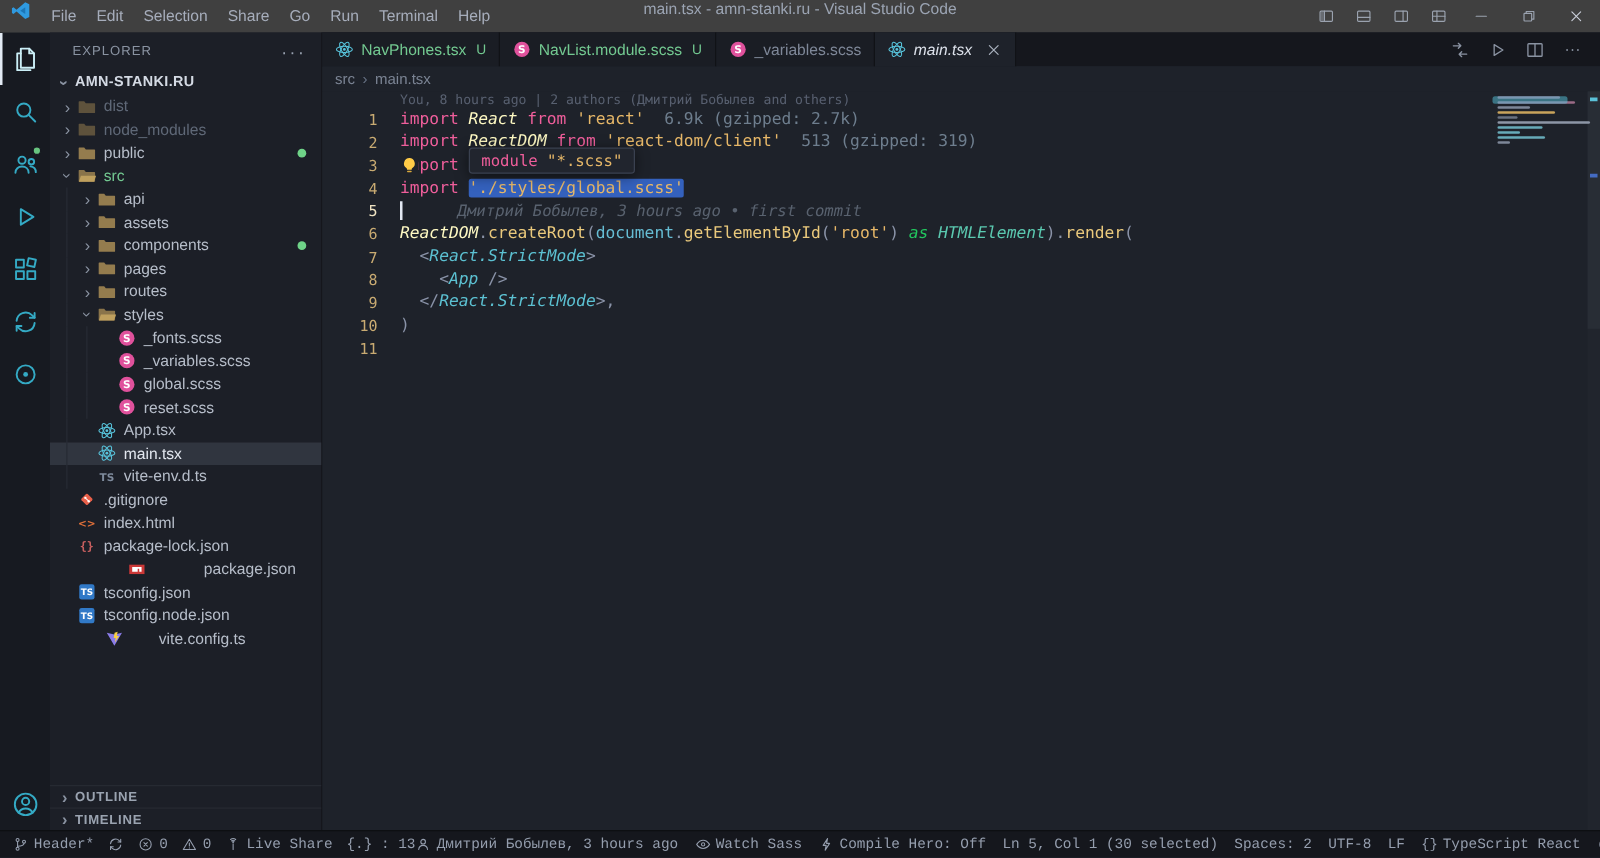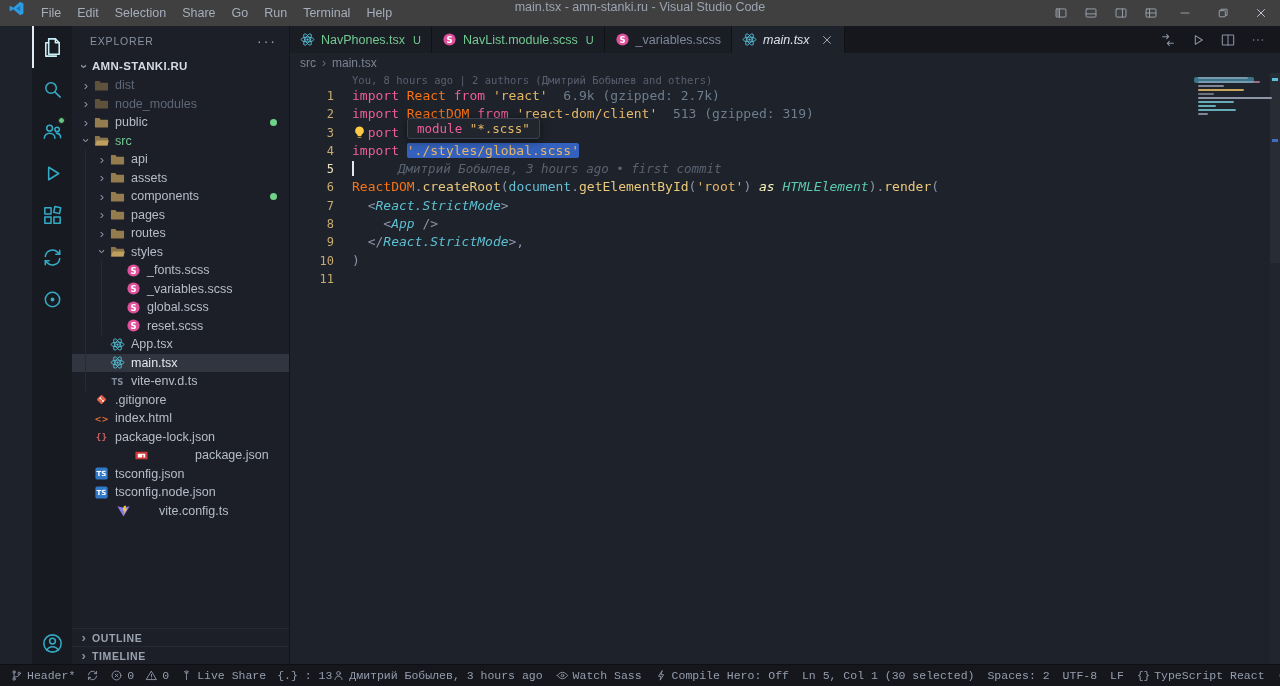--- a/index.html
+++ b/index.html
@@ -15,21 +15,21 @@
   .menu-item { padding:0 8px; font-size:12.5px; color:#a6adbb; line-height:26px; cursor:default; }
   .win-title { position:absolute; left:0; right:0; text-align:center; font-size:12.5px;
                color:#9ba4b3; pointer-events:none; }
   .win-controls { margin-left:auto; display:flex; align-items:center; height:26px; z-index:2; }
   .tb-btn { width:30px; height:26px; display:grid; place-items:center; color:#9aa2af; }
   .tb-btn svg { width:14px; height:14px; }
   .tb-btn.wb { width:38px; }
   .tb-btn.closeb { color:#c7ccd6; }
 
   
-  .main { flex:1; display:flex; min-height:0;margin-left:32px; }
+  .main { flex:1; display:flex; min-height:0; }
   .activitybar { width:40px; background:#171a21; display:flex; flex-direction:column; flex:none; }
   .ab-item { height:42px; display:grid; place-items:center; position:relative; color:#37b7d3; opacity:.92; cursor:pointer; }
   .ab-item.active { color:#cbeff7; opacity:1; box-shadow:inset 2px 0 0 #e2eaf4; }
   .ai { width:23px; height:23px; display:block; }
   .ai svg { width:100%; height:100%; }
   .ab-badge { position:absolute; right:7px; top:7px; width:7px; height:7px; border-radius:50%;
               background:#6fd388; border:1px solid #171a21; }
   .ab-spacer { flex:1; }
 
   .sidebar { width:218px; background:#1c1f27; position:relative; flex:none; border-right:1px solid #13151a; }
@@ -80,24 +80,24 @@
   .bc-sep { color:#667082; }
   .bc-item { cursor:pointer; }
 
   .code { position:relative; font-family:"DejaVu Sans Mono", monospace; font-size:13px; background:#1e222a; }
   .codelens { height:14px; line-height:14px; font-size:10.5px; margin-left:62px; color:#586070; cursor:pointer; }
   .crow { display:flex; height:18.3px; line-height:18.3px; }
   .gut { width:62px; text-align:right; padding-right:18px; color:#c9ab72; flex:none; font-size:12px; }
   .gut.cur { color:#efe3c2; }
   .cline { white-space:pre; position:relative; }
   .tok.kw  { color:#ef5e9b; }
-  .tok.kwit{ color:#fef9c3; font-style:italic; }
+  .tok.kwit{ color:#22c55e; font-style:italic; }
   .tok.str { color:#e6b768; }
   .tok.sel { background:#3461bd; border-radius:2px; }
-  .tok.var { color:#f97316; }
+  .tok.var { color:#fef9c3;font-style:italic; }
   .tok.fn  { color:#eac97c; }
   .tok.obj { color:#66bdd4; }
   .tok.type{ color:#5bc9b0; font-style:italic; }
   .tok.jsx { color:#5cc1d2; font-style:italic; }
   .tok.pun { color:#8a93a8; }
   .tok.cost{ color:#6e7e8e; }
   .cursor { display:inline-block; width:2px; height:15px; background:#e2e8f2; vertical-align:-3px; }
   .blame { color:#59626f; font-style:italic; margin-left:44px; font-size:12.5px; }
 
   .tooltip { position:absolute; left:117px; top:45px; background:#21252e; border:1px solid #3a4150;

